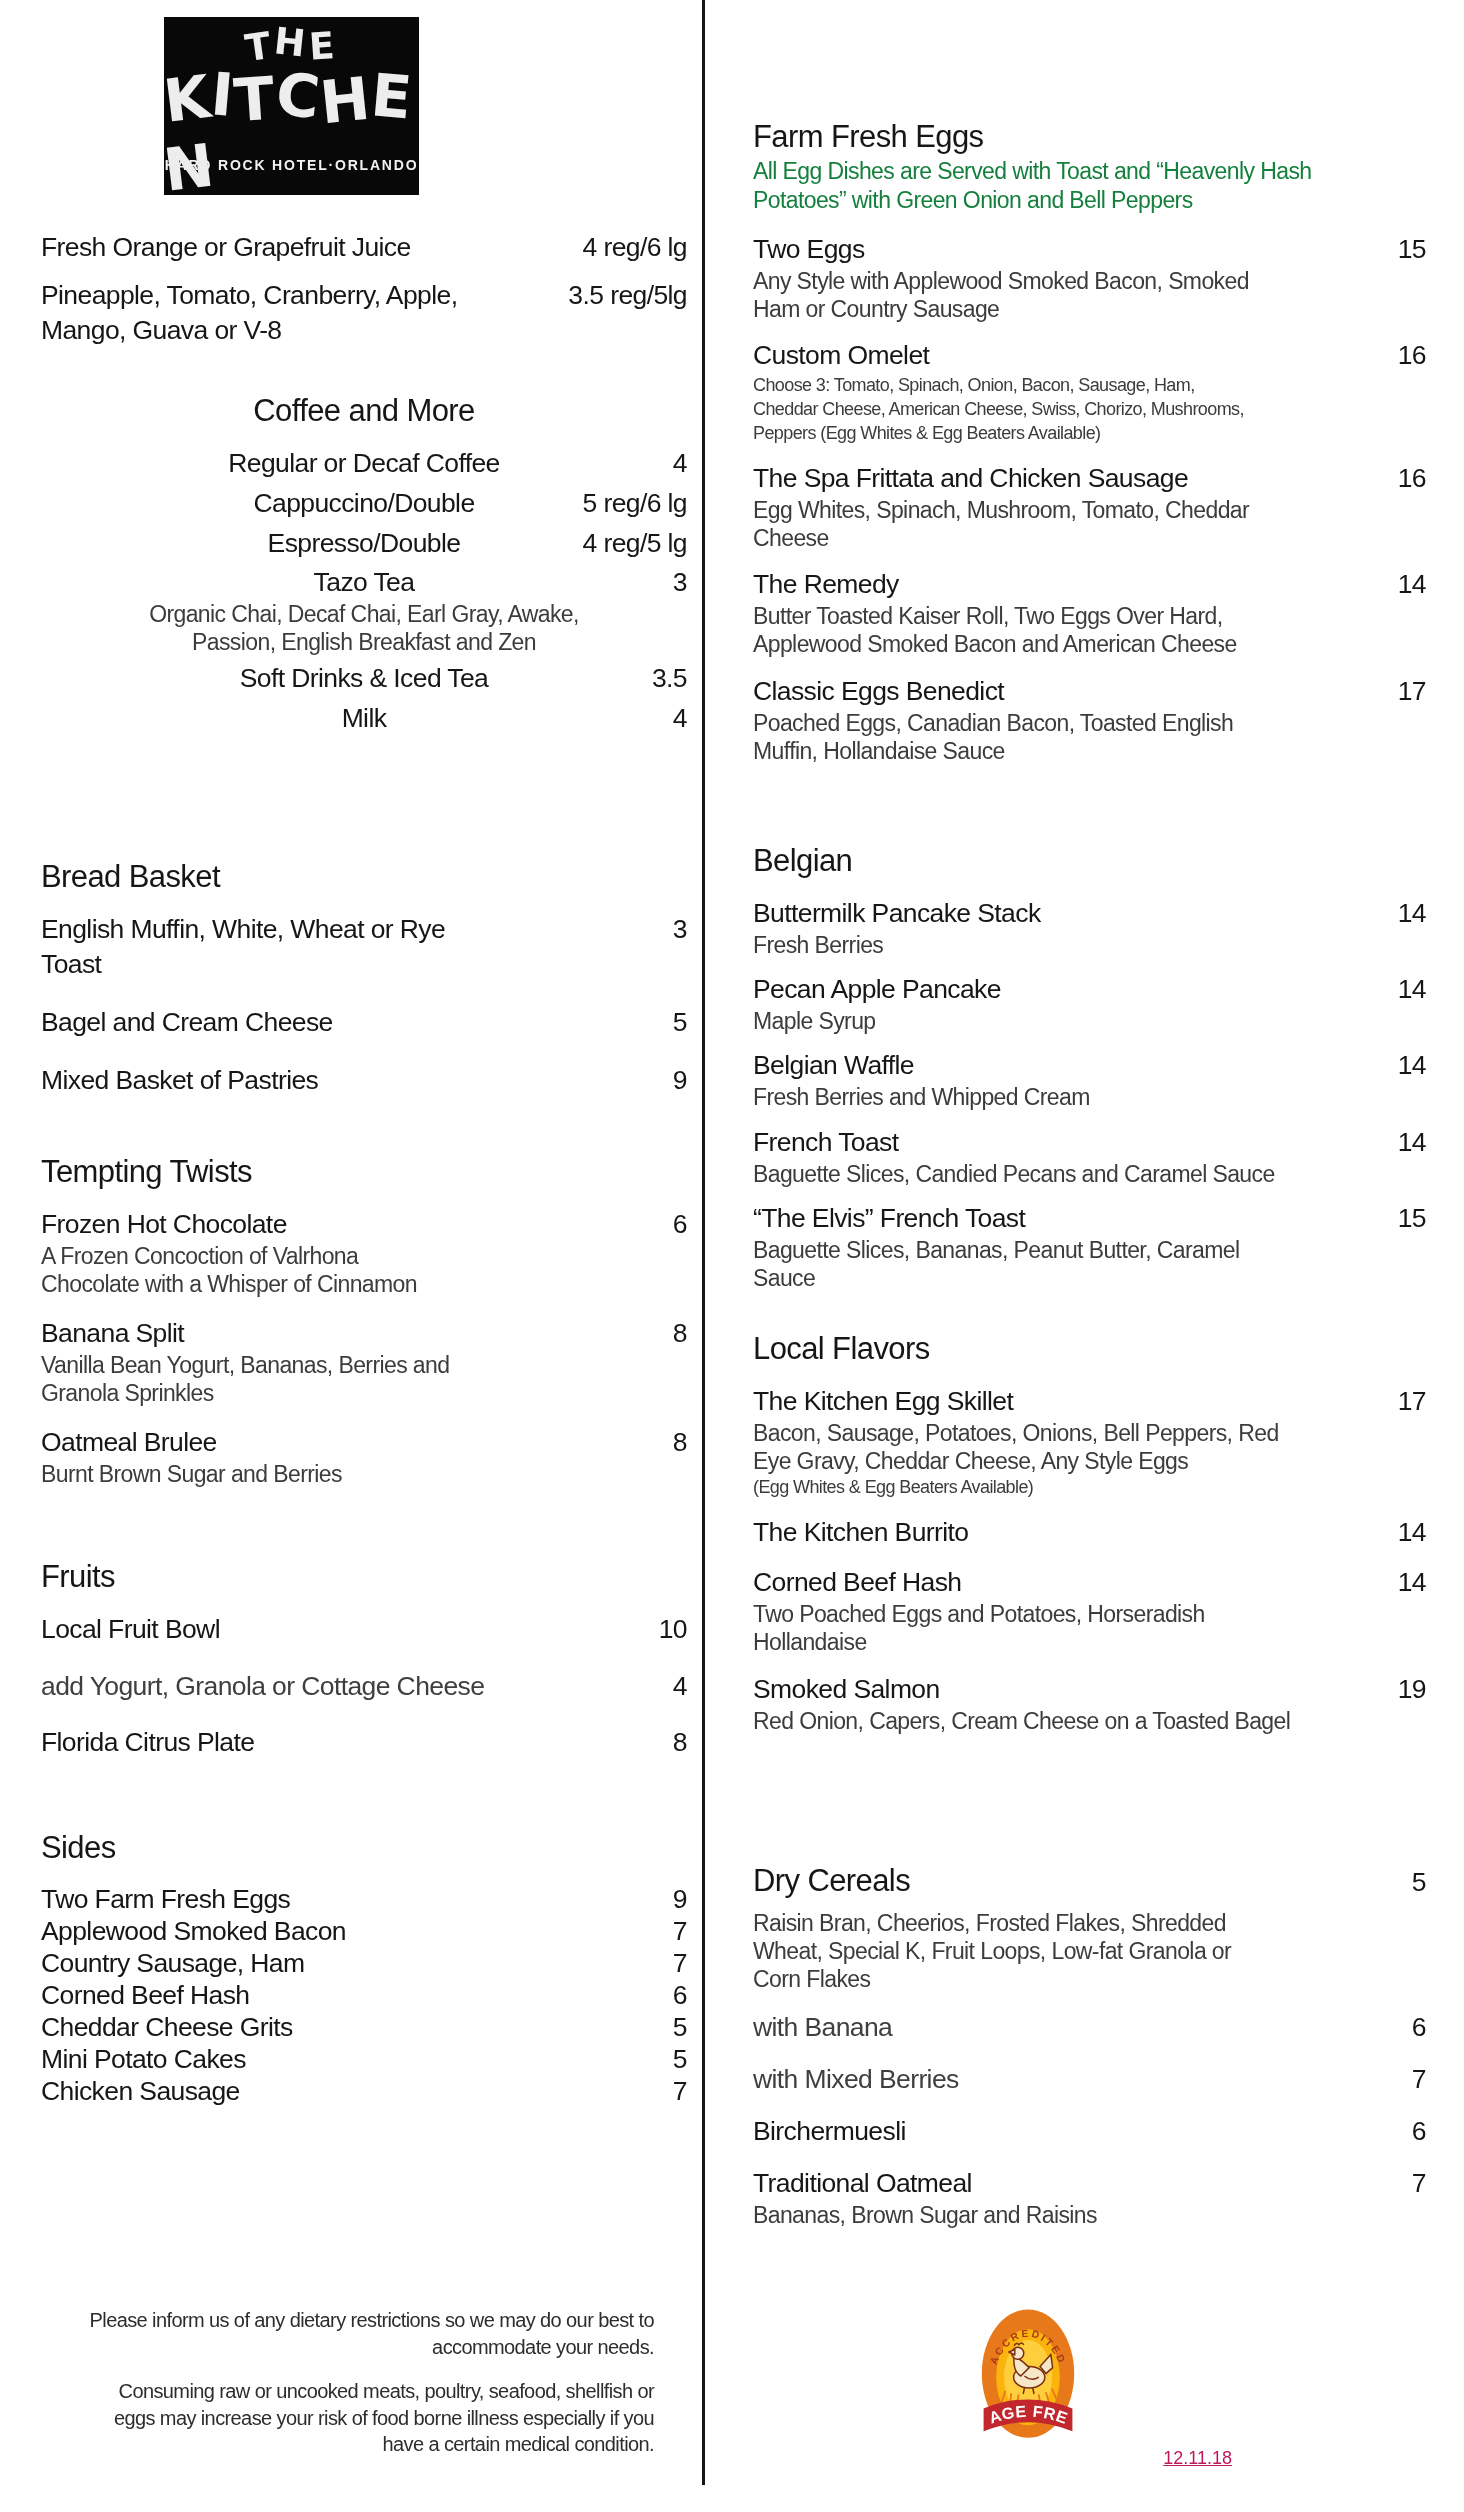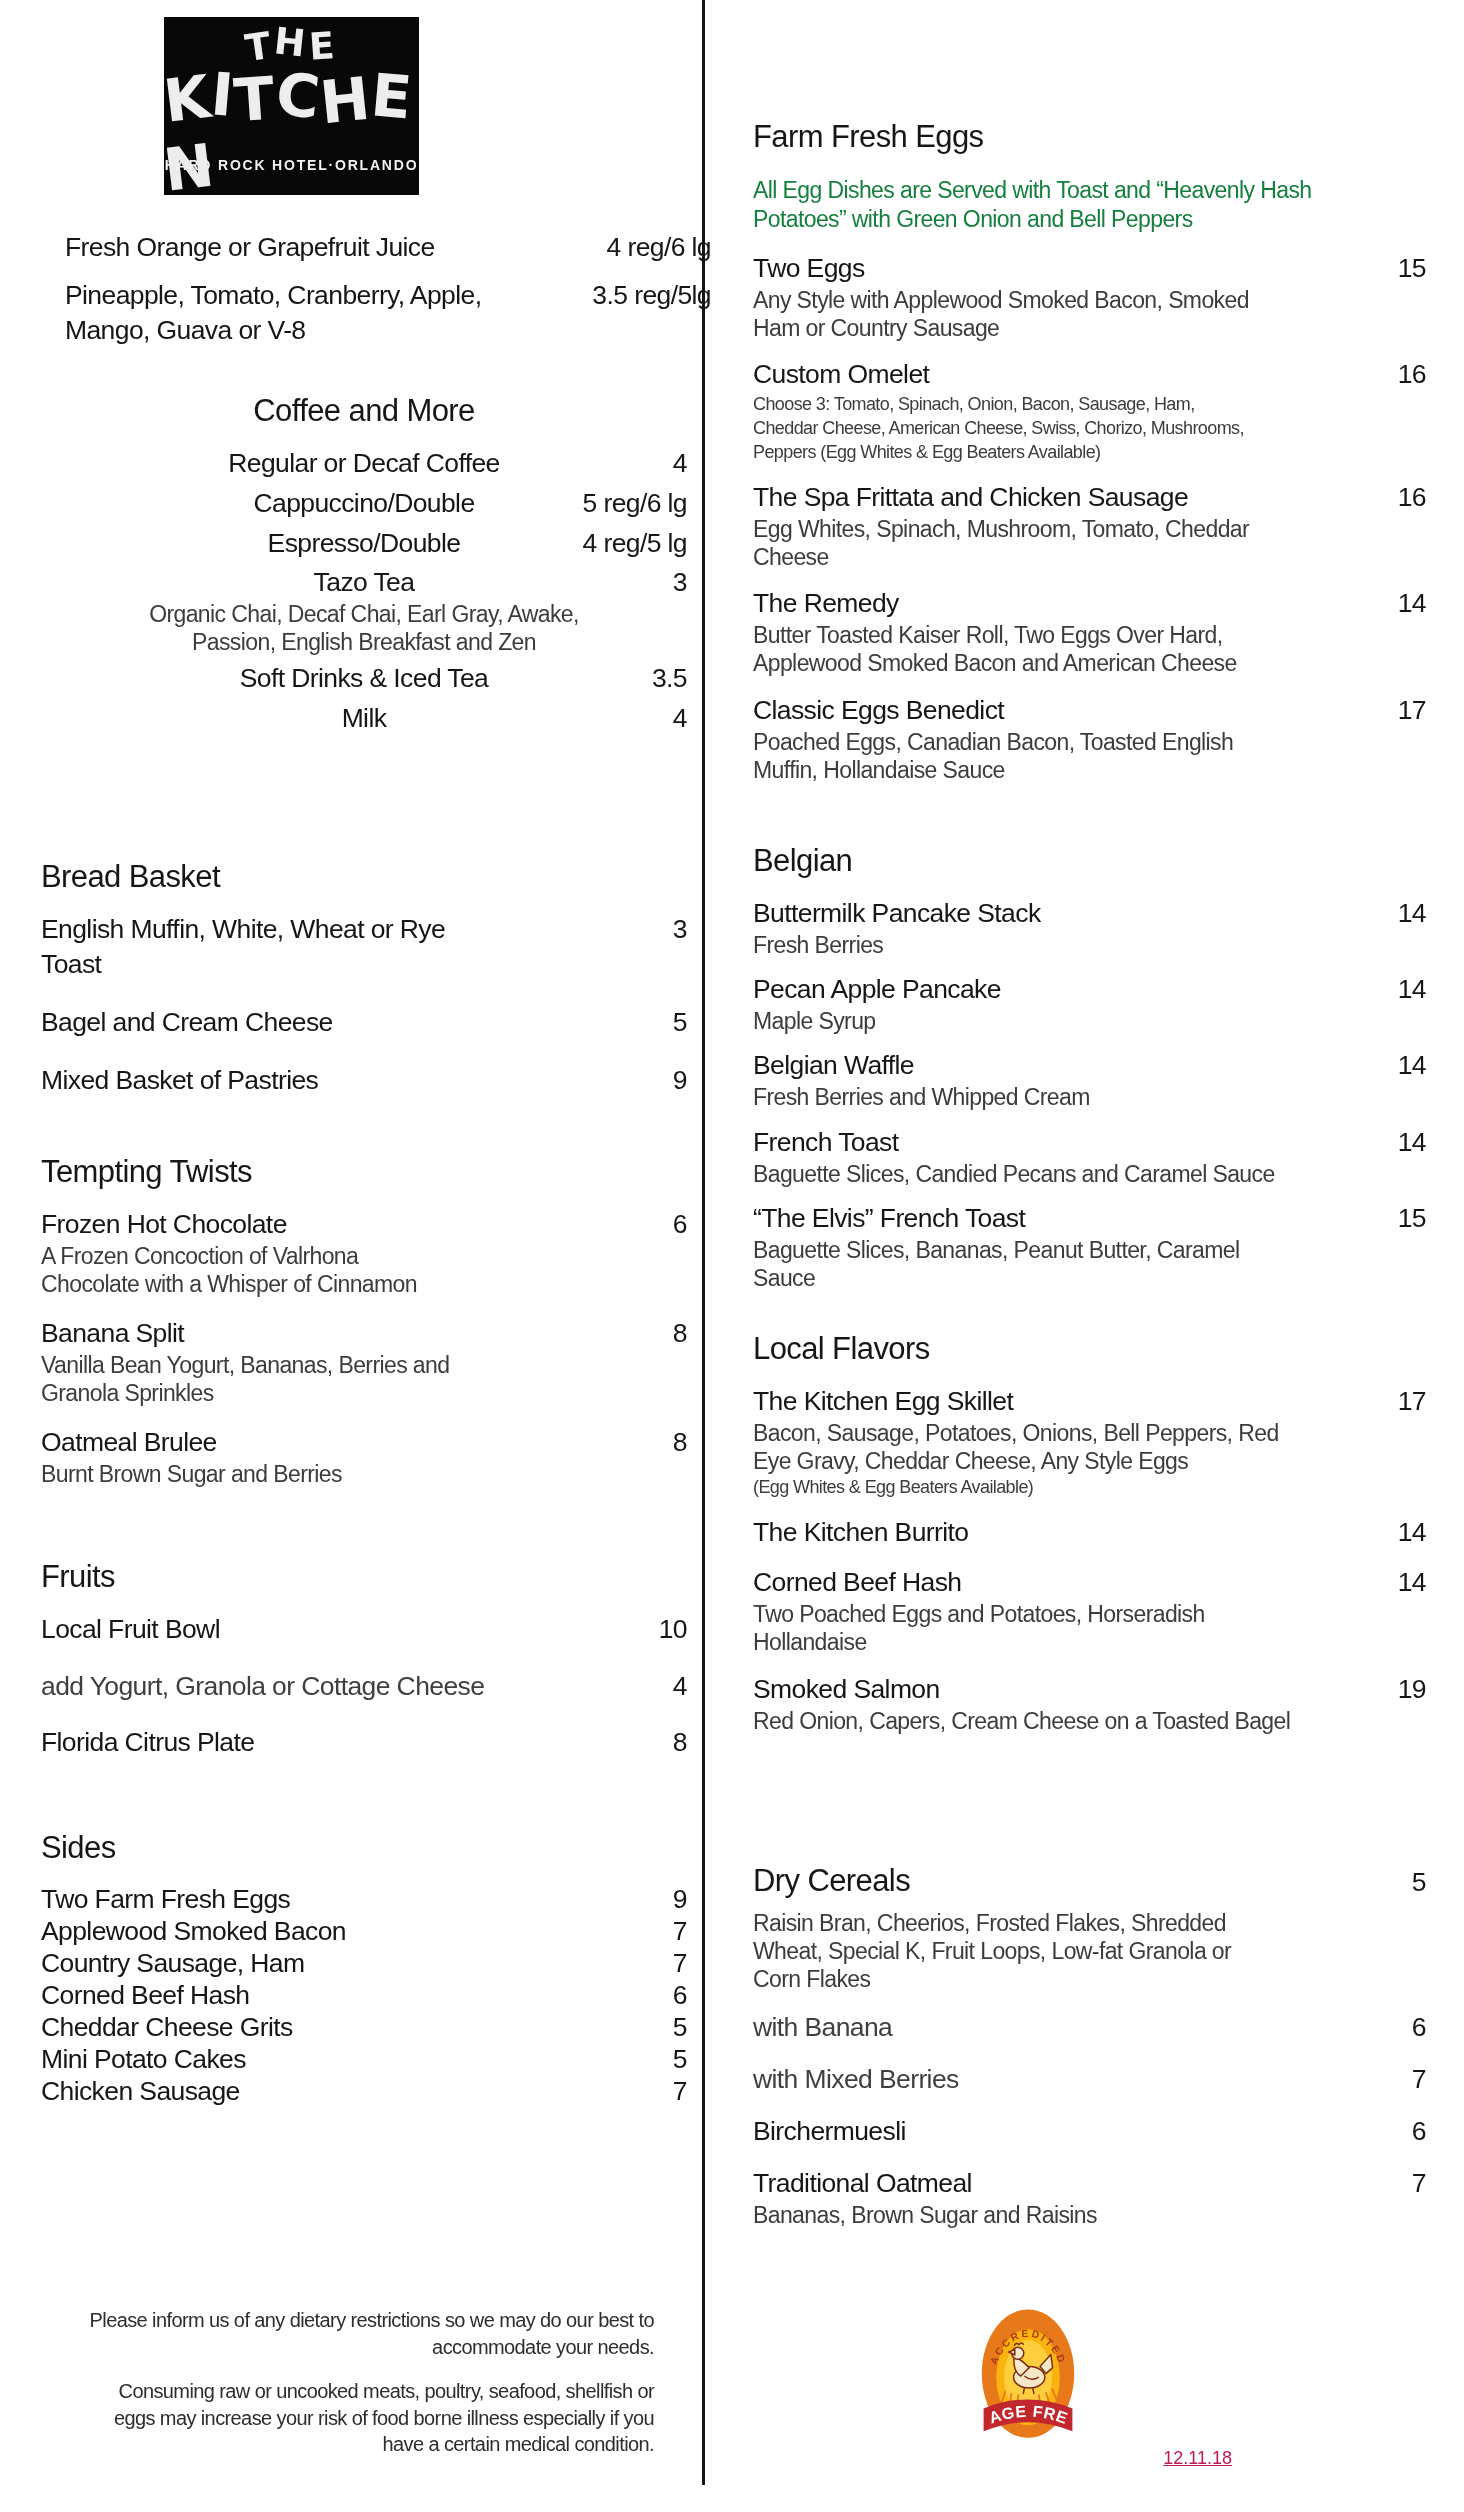--- a/index.html
+++ b/index.html
@@ -29,31 +29,31 @@
   .title-price{position:absolute;right:0;top:4.8px;font-size:26.5px;color:#161616;}
   .item{position:relative;margin-bottom:var(--gap);}
   .item-name .line{font-size:26.5px;line-height:35px;color:#161616;}
   .item-price{position:absolute;right:0;top:0;font-size:26.5px;line-height:35px;color:#161616;}
   .desc .line{font-size:23px;line-height:28px;color:#3c3c3c;}
   .desc-small .line{font-size:18px;line-height:24px;color:#3c3c3c;}
   .intro{margin-bottom:17px;margin-top:-8.4px;}
   .intro .line{font-size:23px;line-height:29px;color:#15803d;}
   .muted .line{color:#3f3f3f;}
 
-  #sec-juices{top:230px;margin-left:24px;--gap:13.2px;}
+  #sec-juices{top:230px;--gap:13.2px;}
   #sec-coffee{top:392px;text-align:center;--gap:4.8px;}
   #sec-bread{top:858px;--gap:23px;}
   #sec-twists{top:1153px;--gap:18px;}
   #sec-fruits{top:1558px;--gap:21.6px;}
   #sec-sides{top:1829px;--gap:0px;}
   #sec-sides .item-name .line{line-height:32px;}
   #sec-sides .item-price{line-height:32px;}
 
   #sec-farm-fresh-eggs{top:118px;--gap:15.6px;}
-  #sec-farm-fresh-eggs .section-title{margin-bottom:29px;}
+  #sec-farm-fresh-eggs .section-title{margin-bottom:10px;}
   #sec-griddle{top:842px;--gap:13.2px;}
   #sec-local-flavors{top:1330px;--gap:15.6px;}
   #sec-dry-cereals{top:1862px;--gap:17px;}
   #sec-dry-cereals .section-title{margin-bottom:9.6px;}
   #sec-dry-cereals .cereal-desc{margin-bottom:17px;}
 
   
   #footnotes{position:absolute;left:41px;top:2307px;width:613px;text-align:right;}
   .footnote{margin-bottom:18px;}
   .footnote .line{font-size:20px;line-height:26.5px;color:#2d2d2d;white-space:nowrap;}

